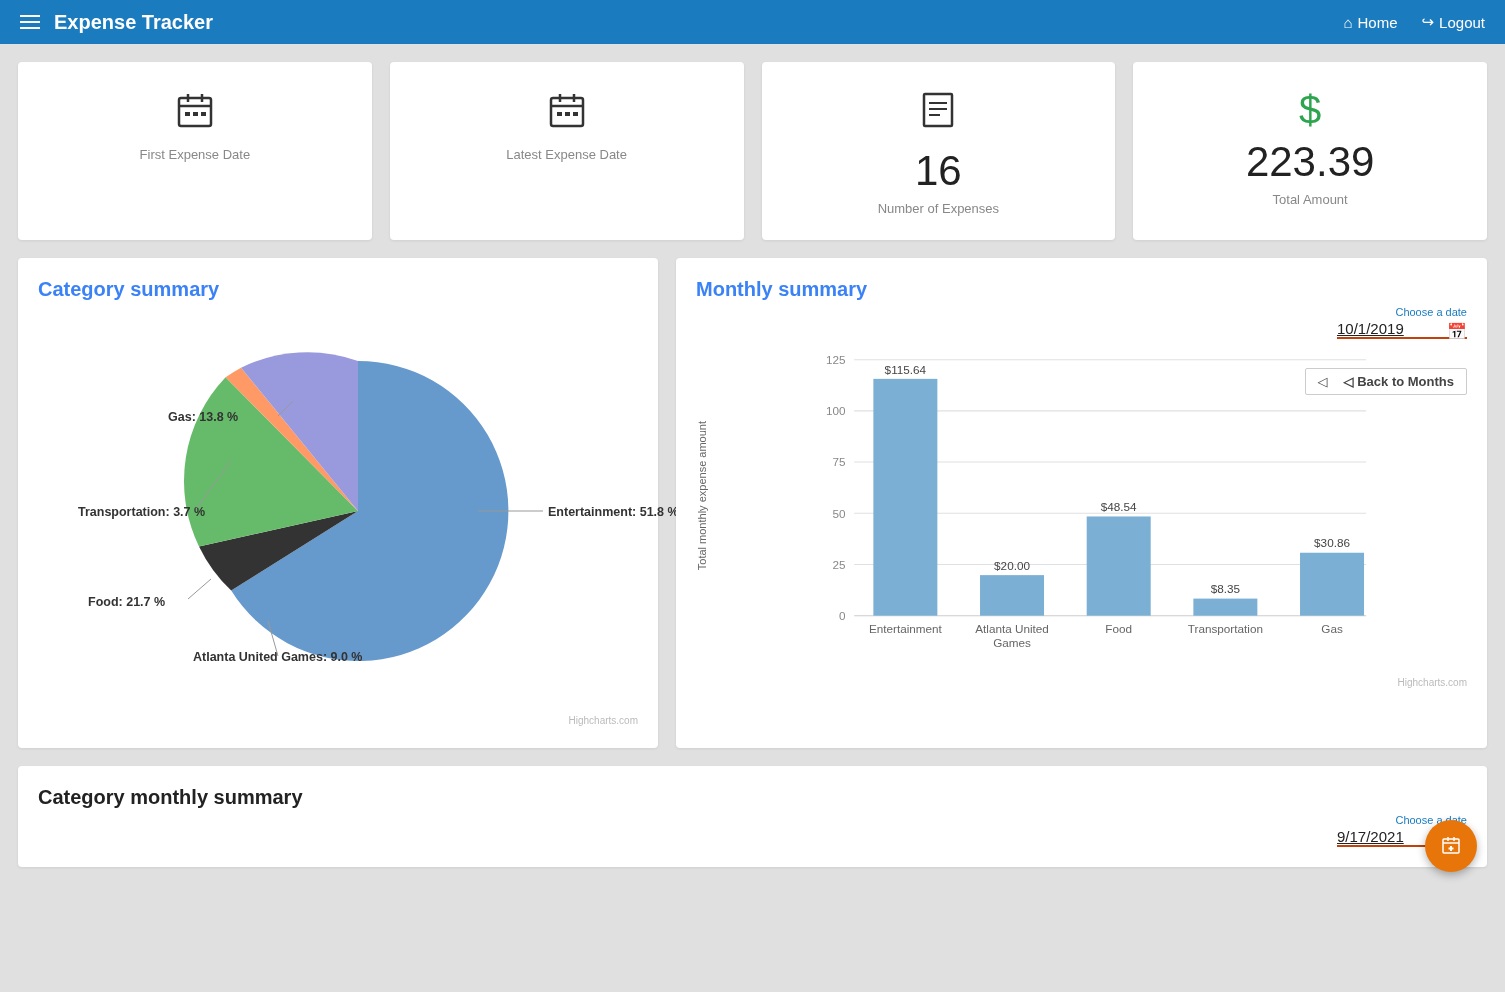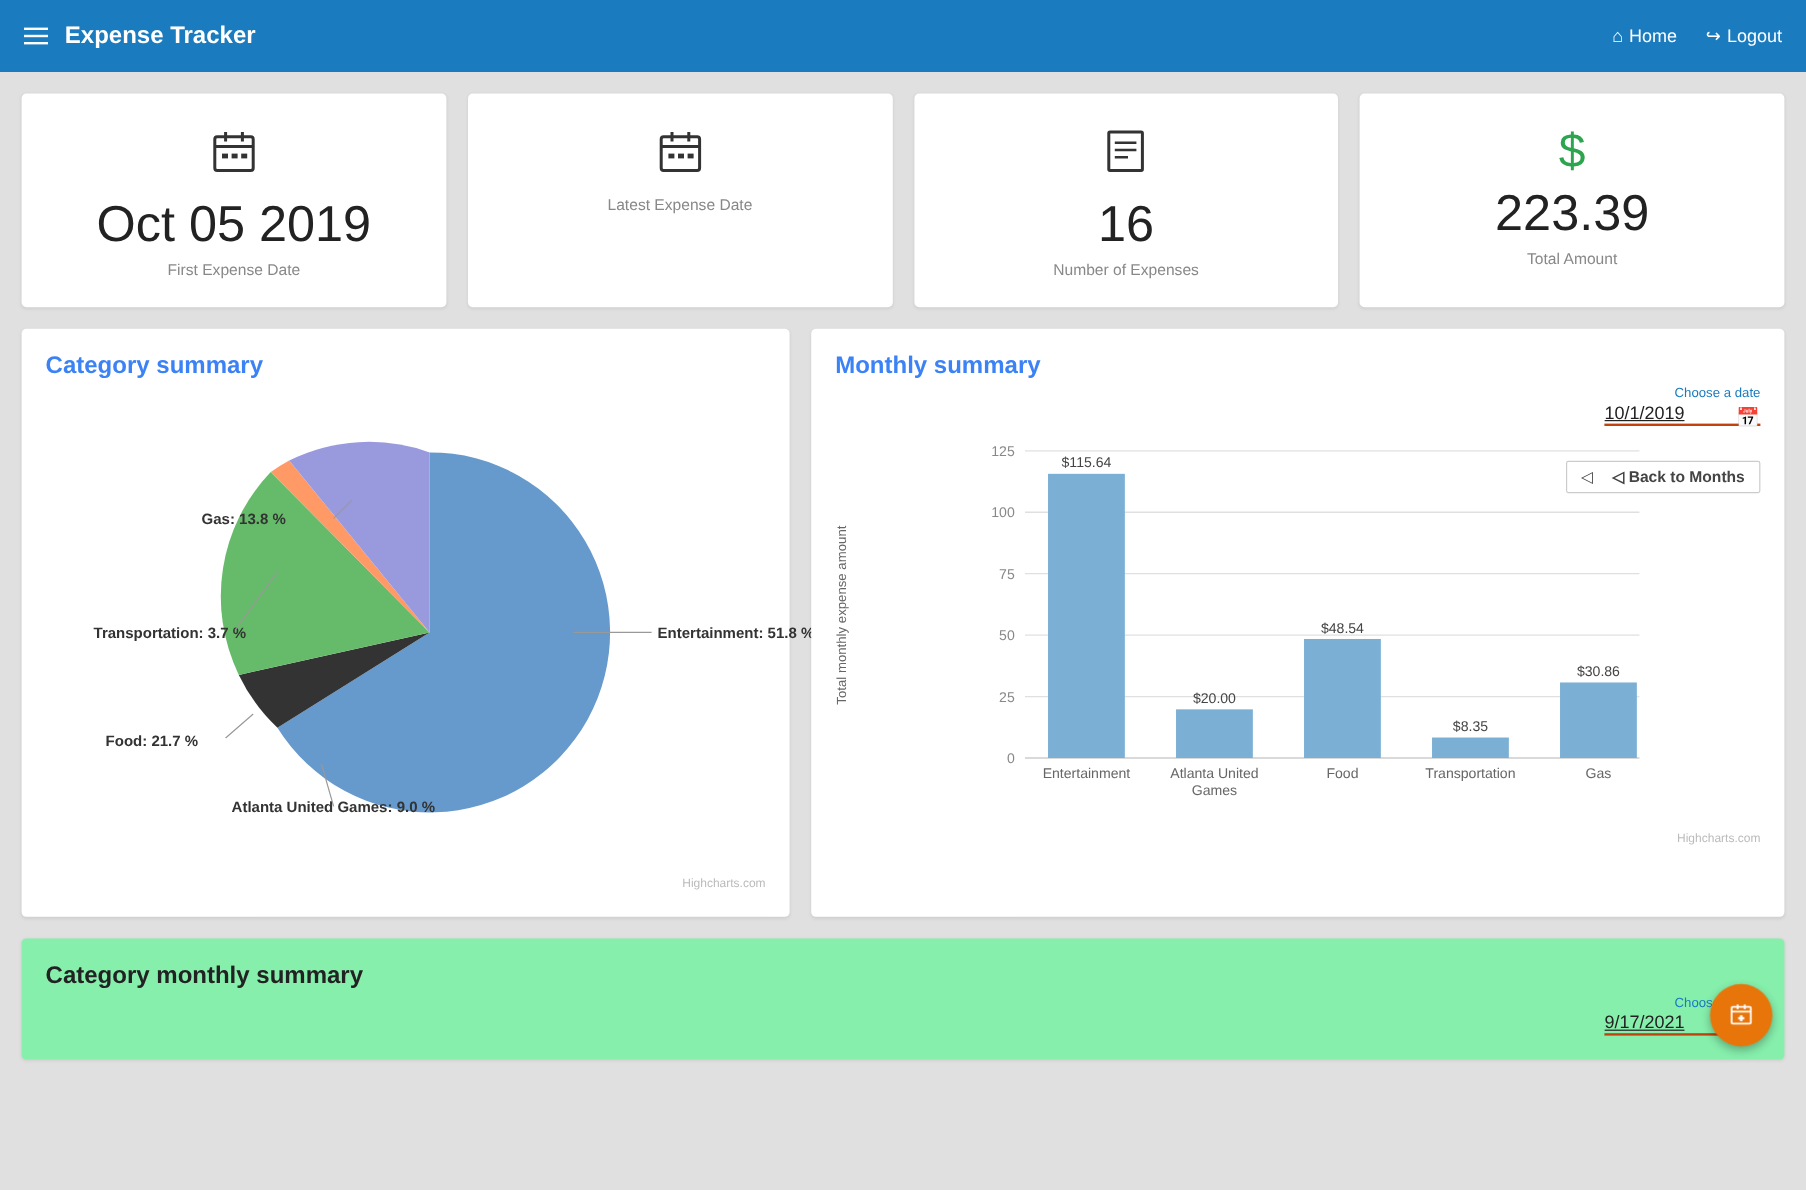--- a/index.html
+++ b/index.html
@@ -2,21 +2,21 @@
 <html><head>
   <meta charset="utf-8">
   <style>
     * { box-sizing: border-box; margin: 0; padding: 0; }
     body { font-family: 'Segoe UI', Arial, sans-serif; background: #e0e0e0; min-height: 992px; }
 
     
     .header {
       background: #1a7bbf;
       color: white;
-      height: 60px;
+      height: 44px;
       display: flex;
       align-items: center;
       padding: 0 20px;
       justify-content: space-between;
     }
     .header-left { display: flex; align-items: center; gap: 14px; }
     .header-title { font-size: 20px; font-weight: 600; }
     .header-nav { display: flex; align-items: center; gap: 24px; }
     .header-nav a { color: white; text-decoration: none; font-size: 15px; display: flex; align-items: center; gap: 5px; }
 
@@ -104,21 +104,21 @@
       border-radius: 2px;
       color: #444;
       display: flex;
       align-items: center;
       gap: 4px;
     }
     .highcharts-credit { text-align: right; font-size: 10px; color: #bbb; margin-top: 4px; }
 
     
     .bottom-section {
-      background: #86efac;
+      background: #ffffff;
       margin: 6px 18px 18px 18px;
       border-radius: 4px;
       box-shadow: 0 1px 3px rgba(0,0,0,0.08);
       padding: 20px;
       min-height: 100px;
     }
     .bottom-header {
       display: flex;
       justify-content: space-between;
       align-items: flex-start;
@@ -182,21 +182,20 @@
       <svg width="40" height="40" viewBox="0 0 40 40" fill="none">
         <rect x="4" y="8" width="32" height="28" rx="2" stroke="#333" stroke-width="2.5" fill="none"></rect>
         <line x1="4" y1="16" x2="36" y2="16" stroke="#333" stroke-width="2.5"></line>
         <line x1="13" y1="4" x2="13" y2="12" stroke="#333" stroke-width="2.5"></line>
         <line x1="27" y1="4" x2="27" y2="12" stroke="#333" stroke-width="2.5"></line>
         <rect x="10" y="22" width="5" height="4" fill="#333"></rect>
         <rect x="18" y="22" width="5" height="4" fill="#333"></rect>
         <rect x="26" y="22" width="5" height="4" fill="#333"></rect>
       </svg>
     </div>
-    <div class="card-value">Oct 05 2019</div>
     <div class="card-label">First Expense Date</div>
   </div>
 
   <div class="card">
     <div class="card-icon">
       <svg width="40" height="40" viewBox="0 0 40 40" fill="none">
         <rect x="4" y="8" width="32" height="28" rx="2" stroke="#333" stroke-width="2.5" fill="none"></rect>
         <line x1="4" y1="16" x2="36" y2="16" stroke="#333" stroke-width="2.5"></line>
         <line x1="13" y1="4" x2="13" y2="12" stroke="#333" stroke-width="2.5"></line>
         <line x1="27" y1="4" x2="27" y2="12" stroke="#333" stroke-width="2.5"></line>

